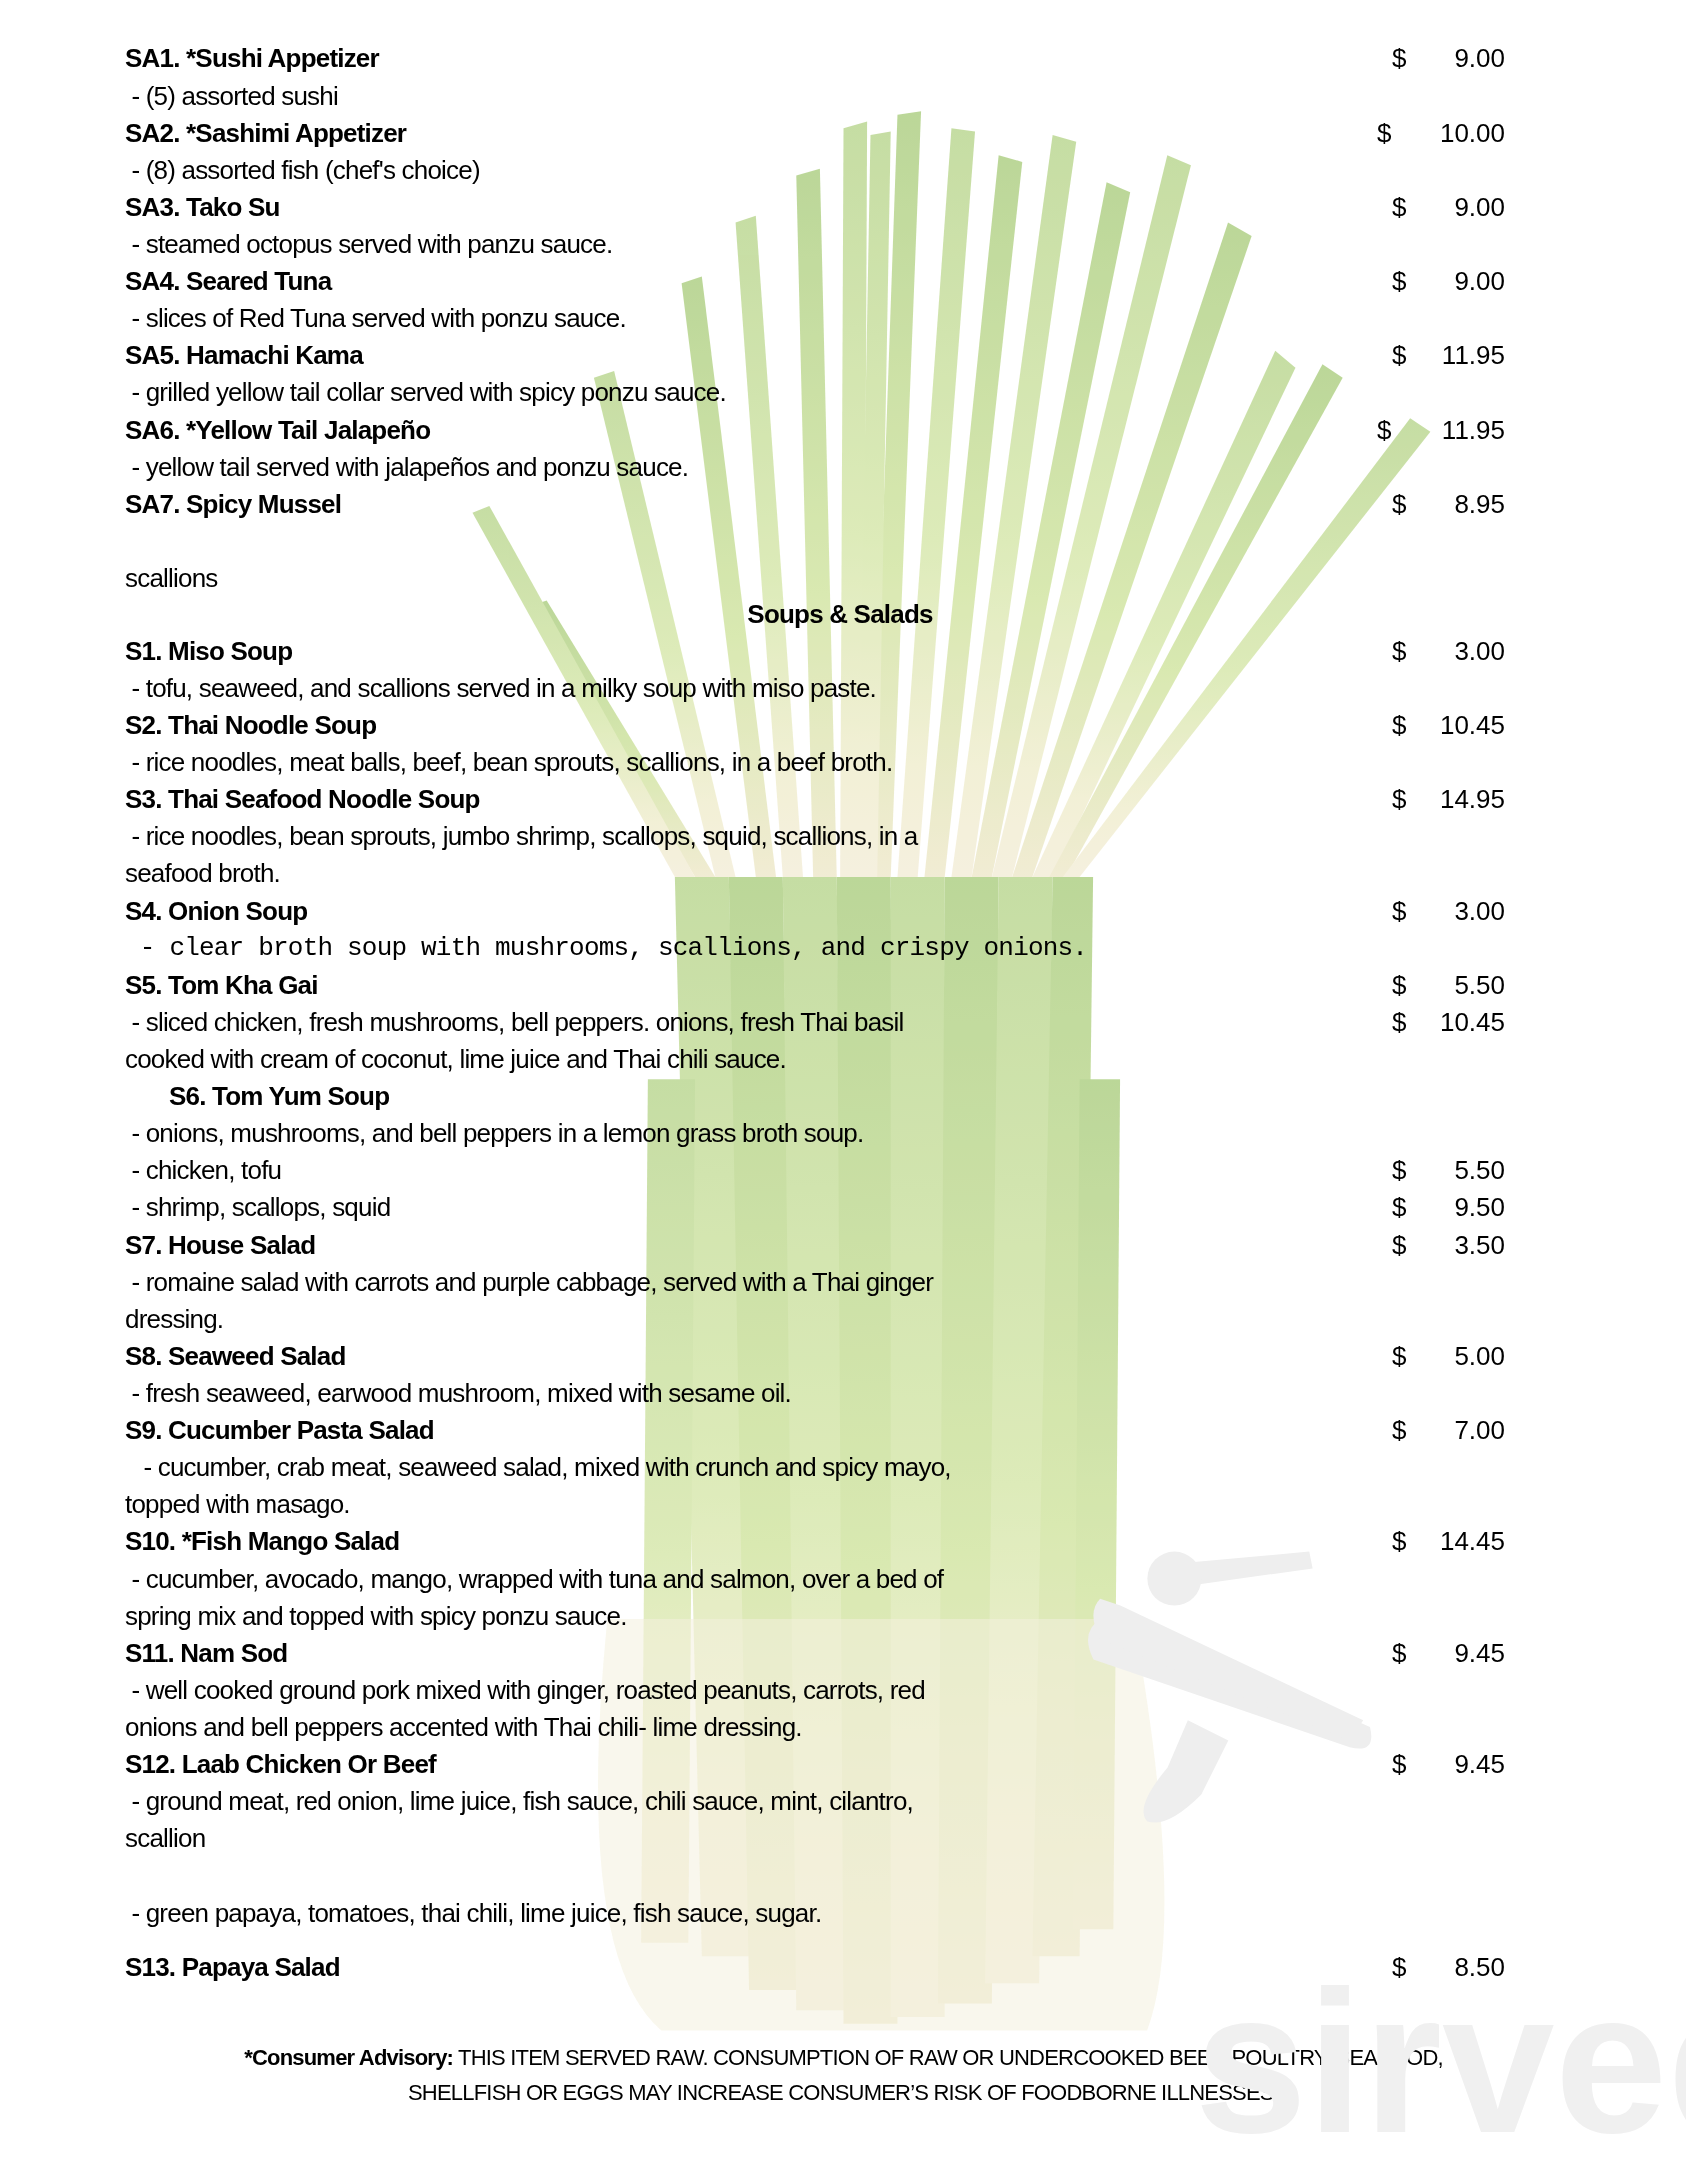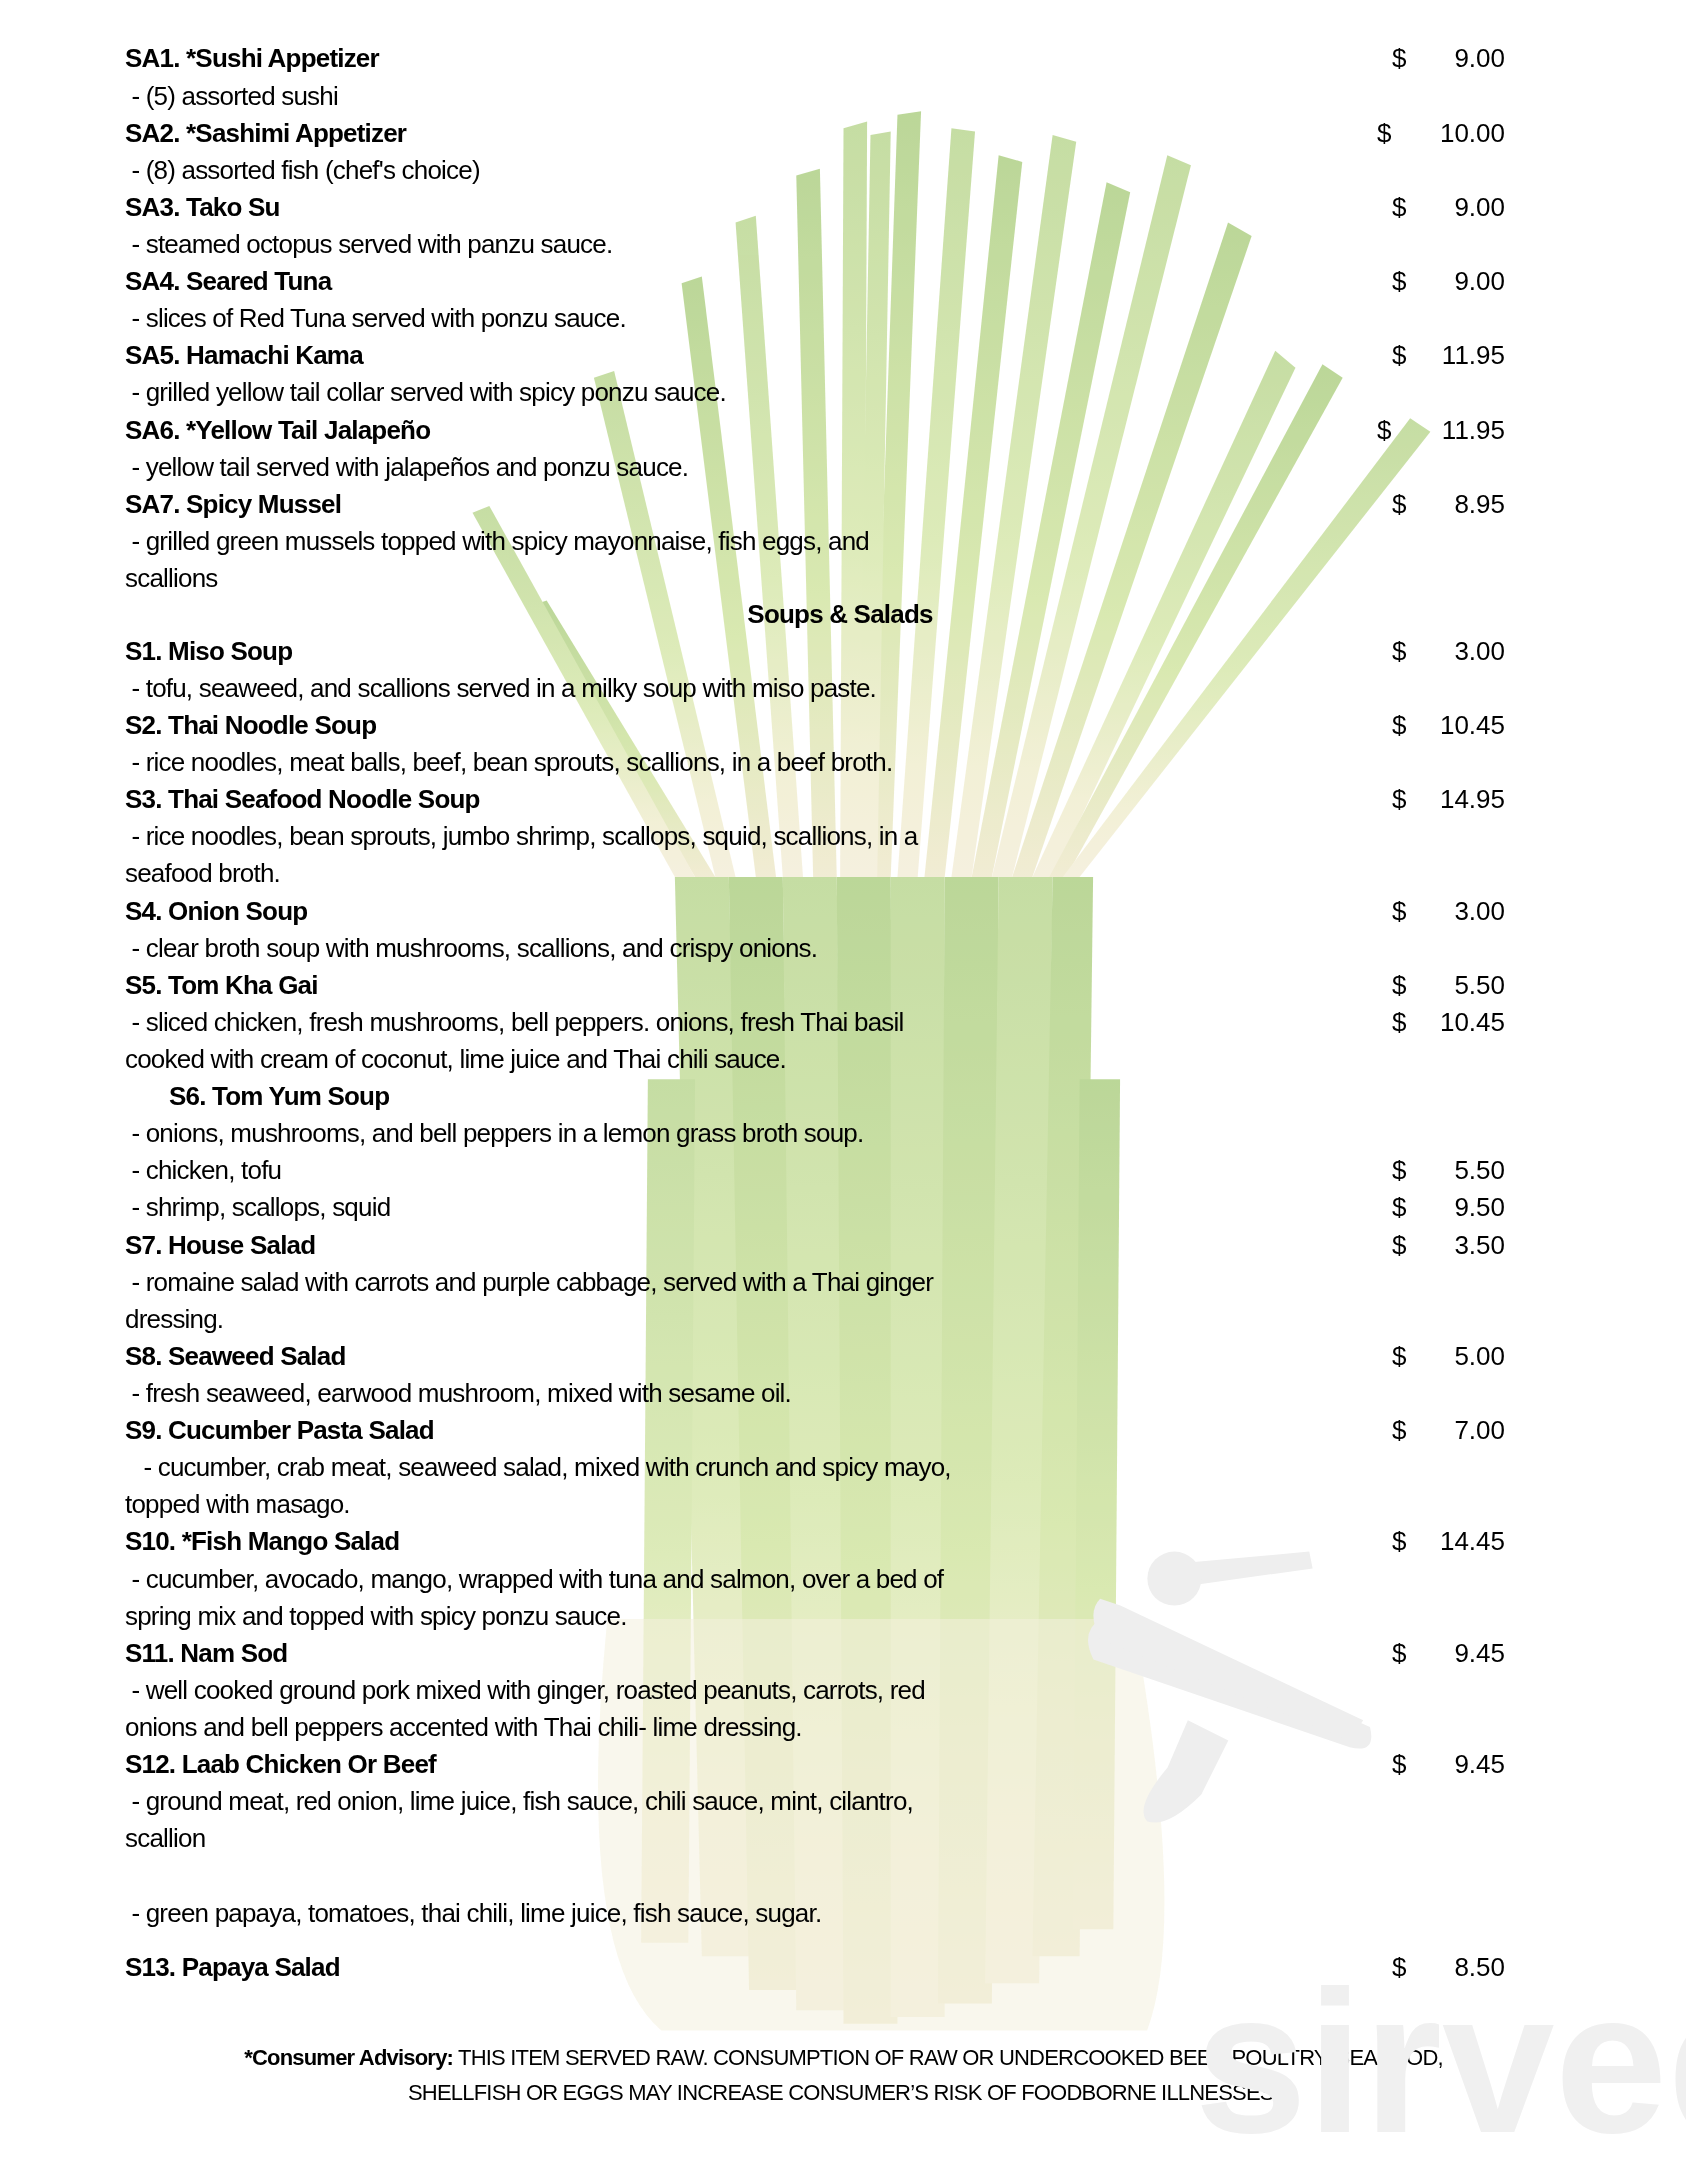--- a/index.html
+++ b/index.html
@@ -123,21 +123,20 @@
     <div class="row desc" style="top: 374px;"><span style="white-space: pre;"> - grilled yellow tail collar served with spicy ponzu sauce.</span></div>
     <div class="row title" style="top: 412px;"><span style="white-space: pre;">SA6. *Yellow Tail Jalapeño</span><span class="price" style="left: 1252px; width: 128px;">
         <span class="cur">$</span>
         <span class="amt">11.95</span>
       </span></div>
     <div class="row desc" style="top: 449px;"><span style="white-space: pre;"> - yellow tail served with jalapeños and ponzu sauce.</span></div>
     <div class="row title" style="top: 486px;"><span style="white-space: pre;">SA7. Spicy Mussel</span><span class="price" style="left: 1267px; width: 113px;">
         <span class="cur">$</span>
         <span class="amt">8.95</span>
       </span></div>
-    <div class="row desc" style="top: 523px;"><span style="white-space: pre;"> - grilled green mussels topped with spicy mayonnaise, fish eggs, and</span></div>
     <div class="row desc" style="top: 560px;"><span style="white-space: pre;">scallions</span></div>
     <div class="row section" style="top: 596px;"><span style="white-space: pre;">Soups &amp; Salads</span></div>
     <div class="row title" style="top: 633px;"><span style="white-space: pre;">S1. Miso Soup</span><span class="price" style="left: 1267px; width: 113px;">
         <span class="cur">$</span>
         <span class="amt">3.00</span>
       </span></div>
     <div class="row desc" style="top: 670px;"><span style="white-space: pre;"> - tofu, seaweed, and scallions served in a milky soup with miso paste.</span></div>
     <div class="row title" style="top: 707px;"><span style="white-space: pre; text-align: right;">S2. Thai Noodle Soup</span><span class="price" style="left: 1267px; width: 113px;">
         <span class="cur">$</span>
         <span class="amt">10.45</span>
@@ -146,21 +145,21 @@
     <div class="row title" style="top: 781px;"><span style="white-space: pre;">S3. Thai Seafood Noodle Soup</span><span class="price" style="left: 1267px; width: 113px;">
         <span class="cur">$</span>
         <span class="amt">14.95</span>
       </span></div>
     <div class="row desc" style="top: 818px;"><span style="white-space: pre;"> - rice noodles, bean sprouts, jumbo shrimp, scallops, squid, scallions, in a</span></div>
     <div class="row desc" style="top: 855px;"><span style="white-space: pre;">seafood broth.</span></div>
     <div class="row title" style="top: 893px;"><span style="white-space: pre;">S4. Onion Soup</span><span class="price" style="left: 1267px; width: 113px;">
         <span class="cur">$</span>
         <span class="amt">3.00</span>
       </span></div>
-    <div class="row desc" style="top: 930px;"><span style="white-space: pre;"> - clear broth soup with mushrooms, scallions, and crispy onions.</span></div>
+    <div class="row desc" style="top: 930px; font-family: Liberation Mono, monospace;"><span style="white-space: pre;"> - clear broth soup with mushrooms, scallions, and crispy onions.</span></div>
     <div class="row title" style="top: 967px;"><span style="white-space: pre;">S5. Tom Kha Gai</span><span class="price" style="left: 1267px; width: 113px;">
         <span class="cur">$</span>
         <span class="amt">5.50</span>
       </span></div>
     <div class="row desc" style="top: 1004px;"><span style="white-space: pre;"> - sliced chicken, fresh mushrooms, bell peppers. onions, fresh Thai basil</span><span class="price" style="left: 1267px; width: 113px;">
         <span class="cur">$</span>
         <span class="amt">10.45</span>
       </span></div>
     <div class="row desc" style="top: 1041px;"><span style="white-space: pre;">cooked with cream of coconut, lime juice and Thai chili sauce.</span></div>
     <div class="row title" style="top: 1078px; margin-left: 44px;"><span style="white-space: pre;">S6. Tom Yum Soup</span></div>

